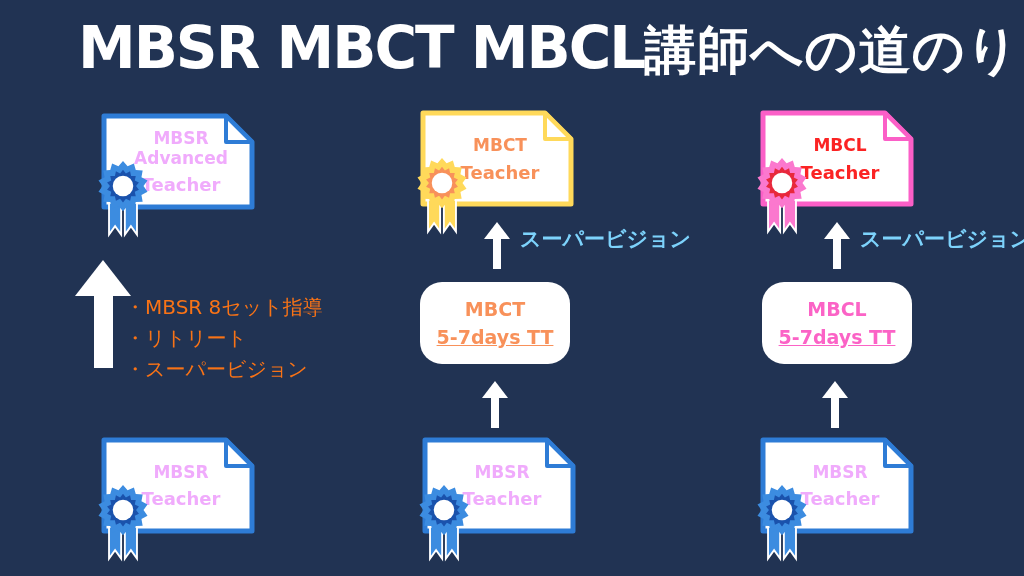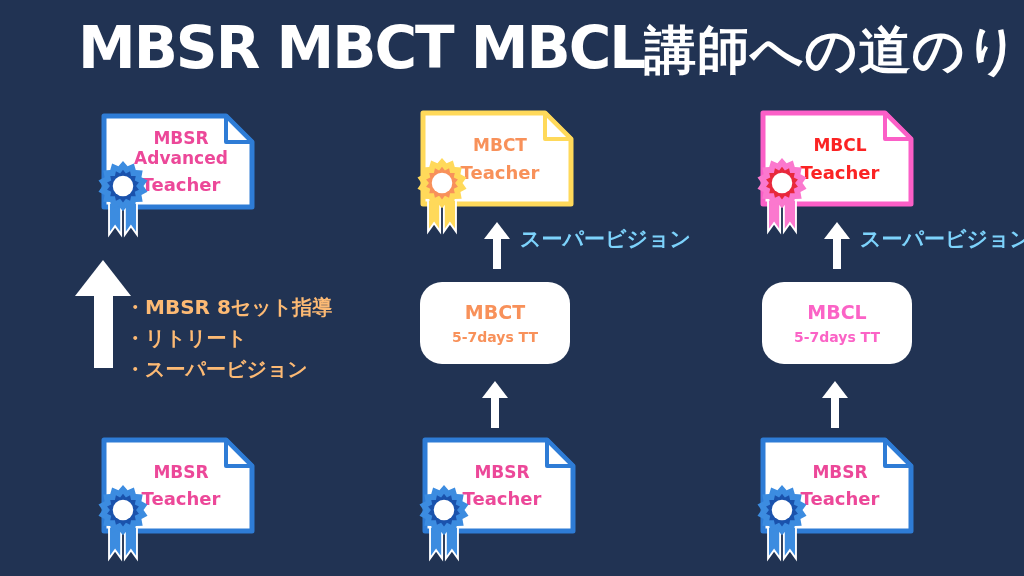--- a/index.html
+++ b/index.html
@@ -24,49 +24,49 @@
   .cert.blue{color:#2e7cd6;}
   .cert.yellow{color:#ffd95a;}
   .cert.pink{color:#fb5fc7;}
   .cert-text{
     position:absolute;left:6px;right:0;top:0;height:100%;
     display:flex;flex-direction:column;align-items:center;justify-content:center;
     gap:7px;font-weight:800;text-align:center;
   }
   .cert-text .l1{font-size:17px;}
   .cert-text .l2{font-size:18px;}
-  .cert.blue .cert-text{color:#ec4899;gap:6px;}
+  .cert.blue .cert-text{color:#f0abfc;gap:6px;}
   .cert.yellow .cert-text{color:#f8915a;}
   .cert.pink .cert-text{color:#fb2323;}
   .cert .badge{position:absolute;left:-6px;top:47px;width:56px;height:82px;}
   .badge svg{width:100%;height:100%;display:block;}
 
   
   .pill{
     position:absolute;width:150px;height:82px;background:#ffffff;border-radius:22px;
     display:flex;flex-direction:column;align-items:center;justify-content:center;
     gap:6px;font-weight:800;text-align:center;
   }
   .pill .l1{font-size:19px;}
-  .pill .l2{font-size:14px;}
+  .pill .l2{font-size:19px;text-decoration:underline;}
   .pill.orange{color:#f8915a;}
   .pill.pinktxt{color:#fb63c6;}
 
   
   .arrow{position:absolute;display:flex;flex-direction:column;align-items:center;}
   .arrow .head{width:0;height:0;border-style:solid;border-color:transparent;}
   .arrow .shaft{background:#ffffff;}
   .arrow.big .head{border-left-width:28px;border-right-width:28px;border-bottom:36px solid #ffffff;}
   .arrow.big .shaft{width:19px;height:72px;}
   .arrow.small .head{border-left-width:13px;border-right-width:13px;border-bottom:17px solid #ffffff;}
   .arrow.small .shaft{width:8px;height:30px;}
 
   
   .lbl{position:absolute;color:#7dd3fc;font-weight:700;font-size:21px;white-space:nowrap;}
-  .req{position:absolute;color:#fdba74;font-weight:700;font-size:20px;line-height:31px;white-space:nowrap;}
+  .req{position:absolute;color:#f97316;font-weight:400;font-size:20px;line-height:31px;white-space:nowrap;}
 </style>
 </head>
 <body>
 
 <div class="stage">
 
   <div class="title">
     <span class="title-en">MBSR MBCT MBCL</span><span class="title-ja">講師への道のり</span>
   </div>
 

